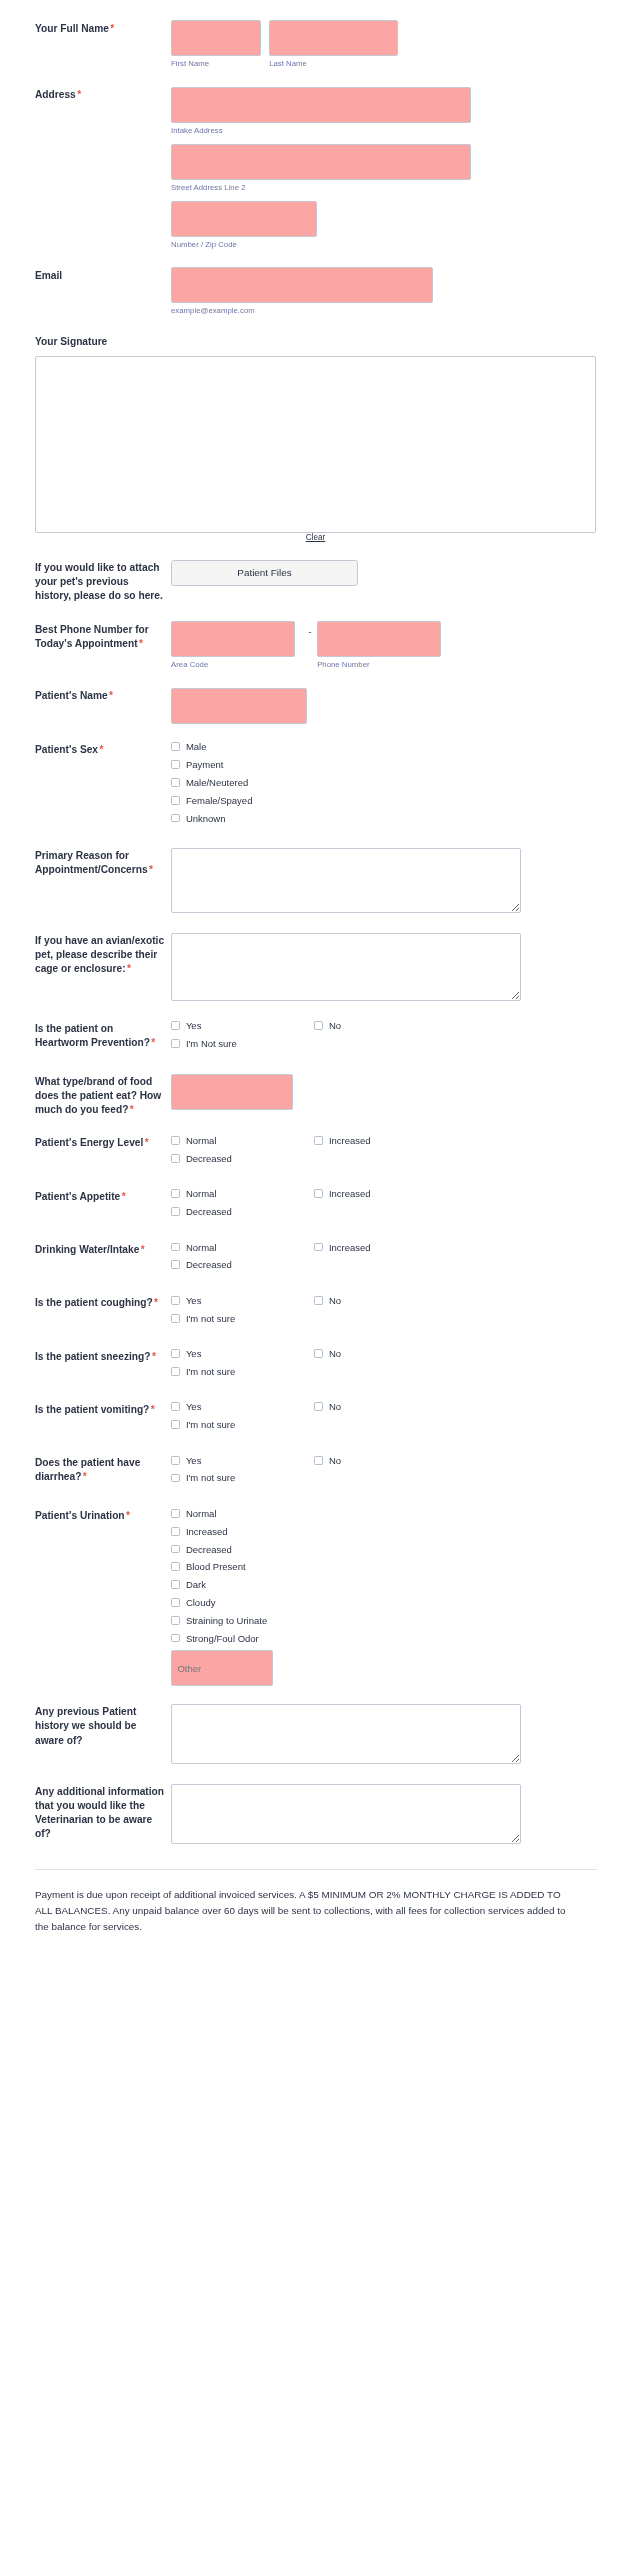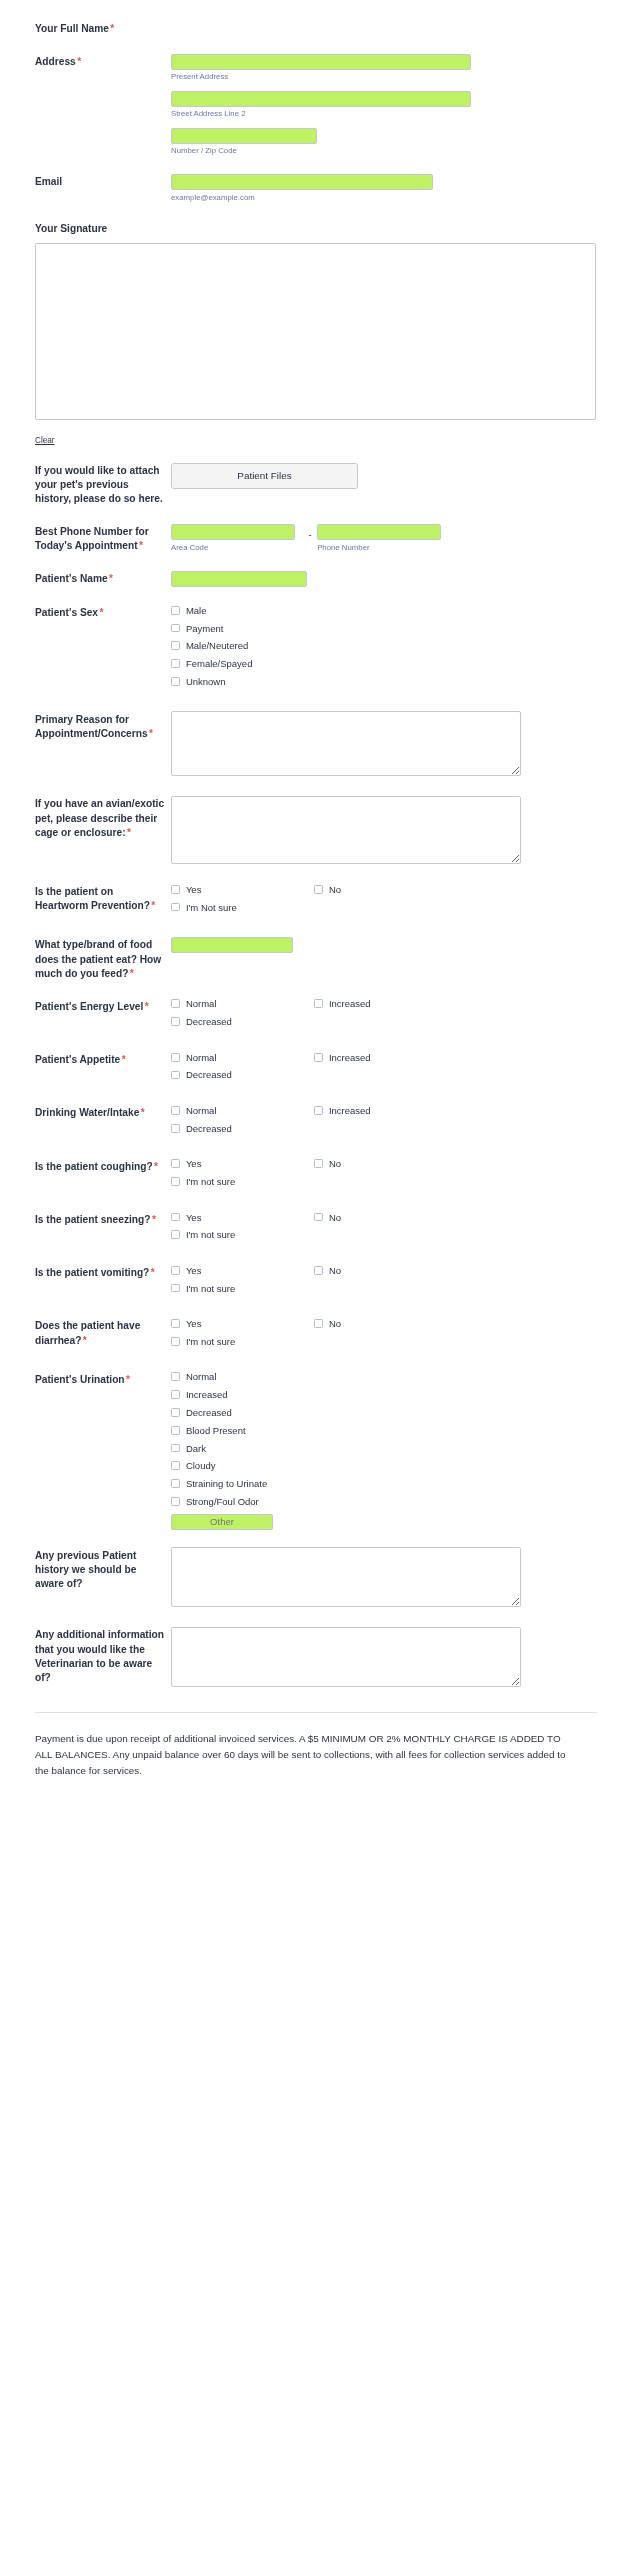--- a/index.html
+++ b/index.html
@@ -38,29 +38,28 @@
     color: #e2574c;
     font-weight: bold;
     margin-left: 1.4px;
   }
   .field-col {
     flex: 1 1 auto;
   }
   input[type="text"] {
     border: 0.7px solid #c3c9d4;
     border-radius: 2px;
-    height: 16px;
+    height: 36px;
     box-sizing: border-box;
     padding: 2.7px 5.4px;
     font-family: "Liberation Sans", sans-serif;
     font-size: 9.5px;
     color: #2c3345;
-    background: #bef264;
+    background: #fca5a5;
     outline: none;
-    text-align: center;
   }
   textarea {
     border: 0.7px solid #c3c9d4;
     border-radius: 2px;
     box-sizing: border-box;
     padding: 4.1px 5.4px;
     font-family: "Liberation Sans", sans-serif;
     font-size: 9.5px;
     color: #2c3345;
     background: #fff;
@@ -99,26 +98,26 @@
   }
   .sig-box {
     border: 0.7px solid #c3c9d4;
     border-radius: 2px;
     height: 177px;
     width: 561px;
     box-sizing: border-box;
     background: #fff;
   }
   .sig-clear {
-    text-align: left;
+    text-align: center;
     width: 561px;
     font-size: 8.2px;
     color: #2c3345;
     text-decoration: underline;
-    margin-top: 16px;
+    margin-top: 0;
     cursor: pointer;
   }
 
   .browse-btn {
     border: 0.7px solid #c3c9d4;
     background: #f4f4f4;
     border-radius: 2.7px;
     height: 26px;
     width: 187px;
     font-size: 9.9px;
@@ -202,30 +201,42 @@
 </style>
 </head>
 <body>
 
 <div class="form">
 
   <div class="row">
     <div class="label-col">
       <span>Your Full Name</span><span class="req">*</span>
     </div>
+    <div class="field-col">
+      <div class="inline-group">
+        <div class="cell">
+          <input type="text" class="name-first" value="" style="">
+          <div class="sub">First Name</div>
+        </div>
+        <div class="cell last">
+          <input type="text" class="name-last" value="" style="">
+          <div class="sub">Last Name</div>
+        </div>
+      </div>
+    </div>
   </div>
 
   <div class="row">
     <div class="label-col">
       <span>Address</span><span class="req">*</span>
     </div>
     <div class="field-col">
       <div style="margin-bottom:8.2px;">
         <input type="text" class="street" value="" style="">
-        <div class="sub">Present Address</div>
+        <div class="sub">Intake Address</div>
       </div>
       <div style="margin-bottom:8.2px;">
         <input type="text" class="street" value="" style="">
         <div class="sub">Street Address Line 2</div>
       </div>
       <div>
         <input type="text" class="zip" value="" style="">
         <div class="sub">Number / Zip Code</div>
       </div>
     </div>

